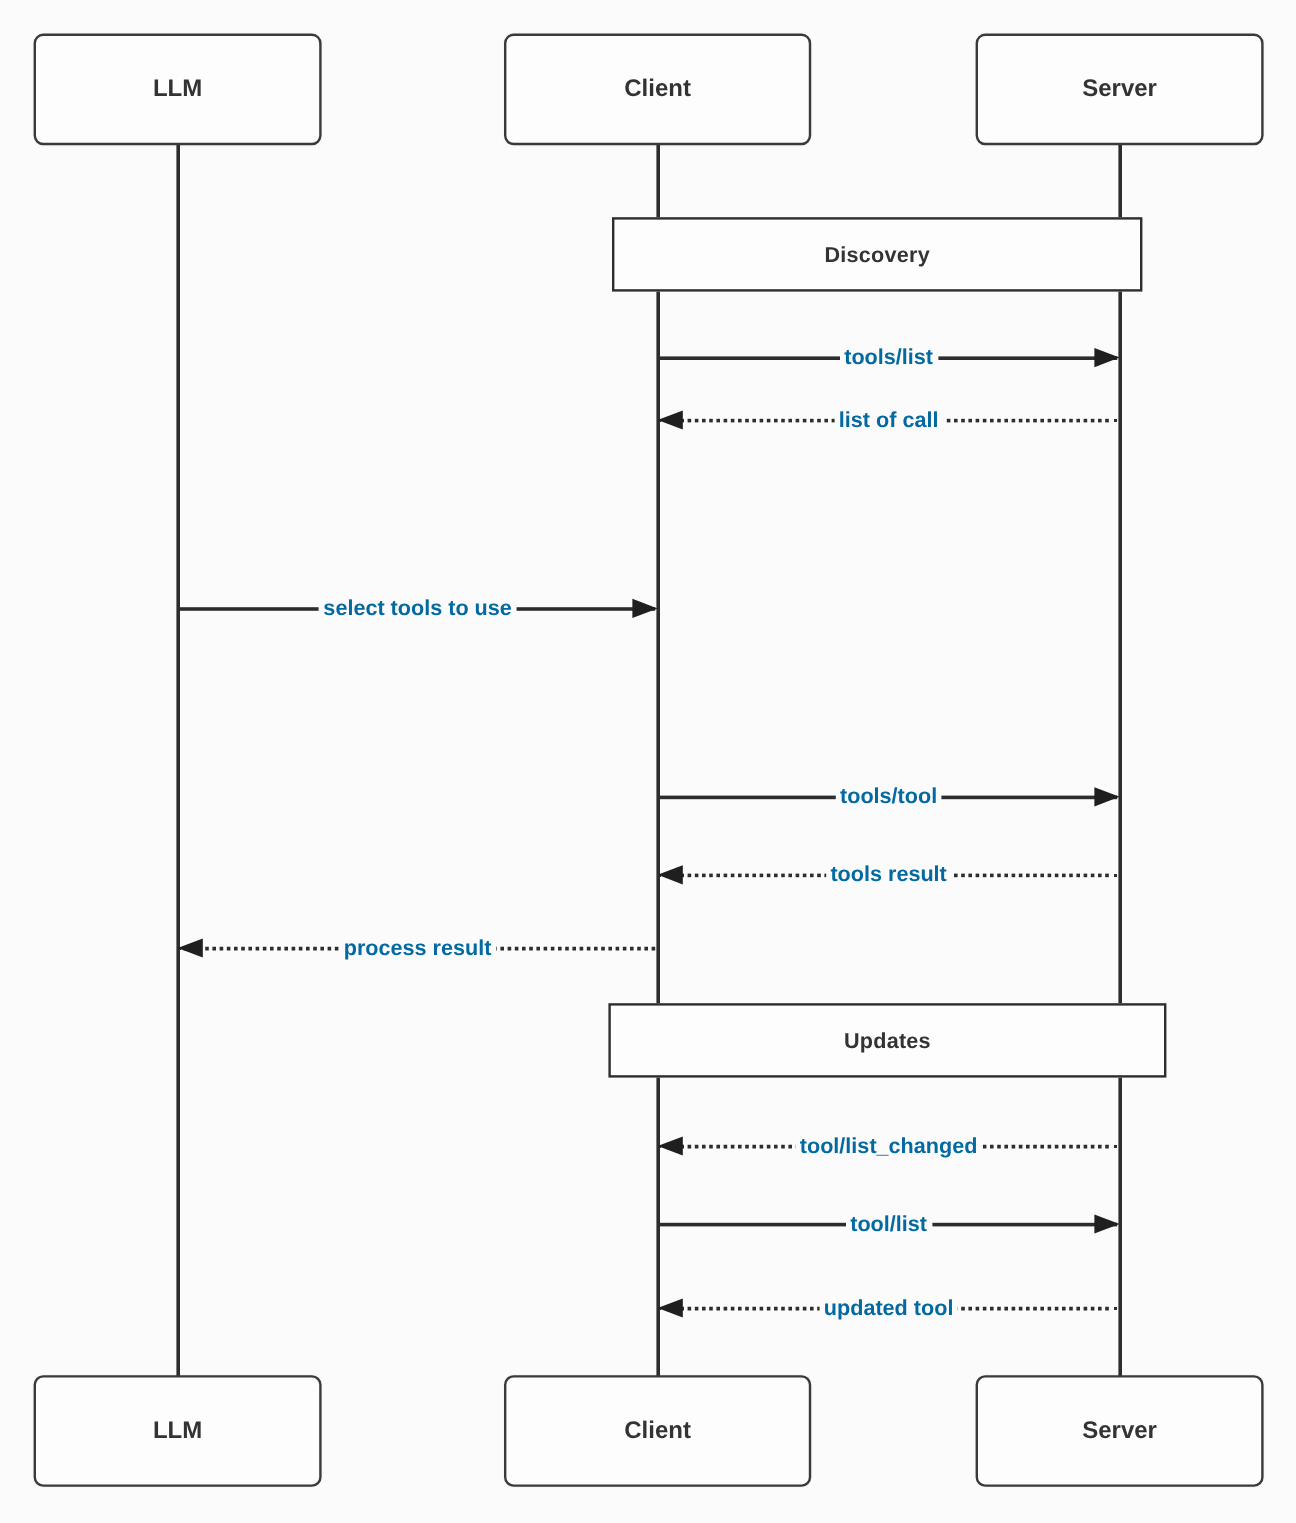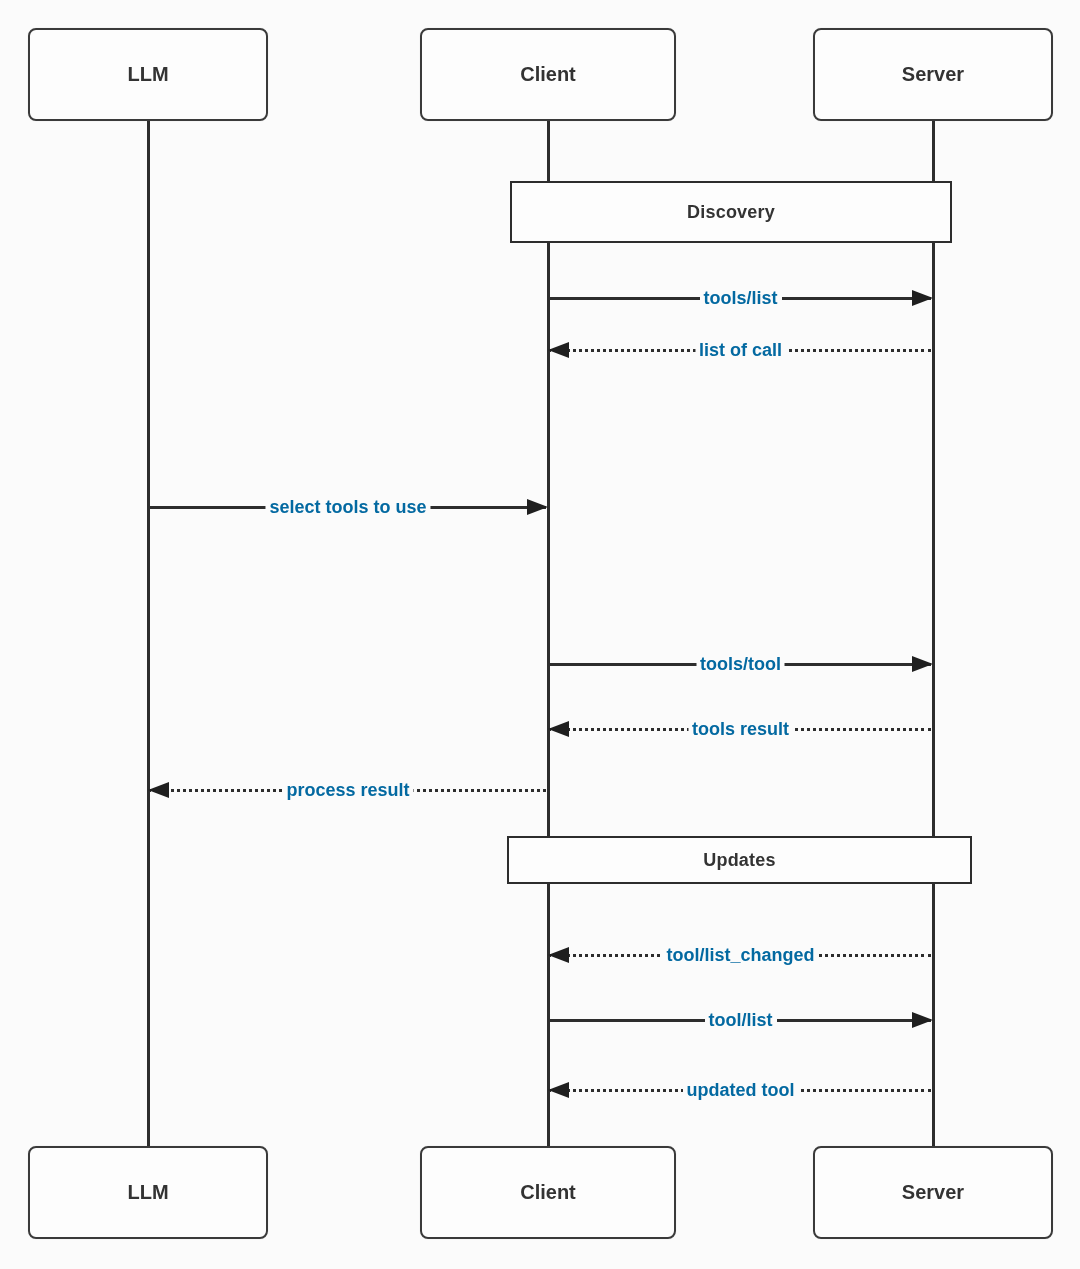--- a/index.html
+++ b/index.html
@@ -81,21 +81,21 @@
 </head>
 <body>
 
 <div id="stage" style="background: rgb(251, 251, 251);">
     <div class="lifeline" style="left: 147px; top: 119px; height: 1029px;"></div>
     <div class="lifeline" style="left: 547px; top: 119px; height: 1029px;"></div>
     <div class="lifeline" style="left: 932px; top: 119px; height: 1029px;"></div>
     <div class="band" style="left: 510px; top: 181px; width: 442px; height: 62px;">
       <span class="band-label">Discovery</span>
     </div>
-    <div class="band" style="left: 507px; top: 836px; width: 465px; height: 48px;">
+    <div class="band" style="left: 507px; top: 836px; width: 465px; height: 62px;">
       <span class="band-label">Updates</span>
     </div>
     <div class="msg" style="left: 548px; top: 298px; width: 385px;">
       <div class="msg-line solid"></div>
       <div class="head right"></div>
       <span class="msg-label">tools/list</span>
     </div>
     <div class="msg" style="left: 548px; top: 350px; width: 385px;">
       <div class="msg-line dotted"></div>
       <div class="head left"></div>

